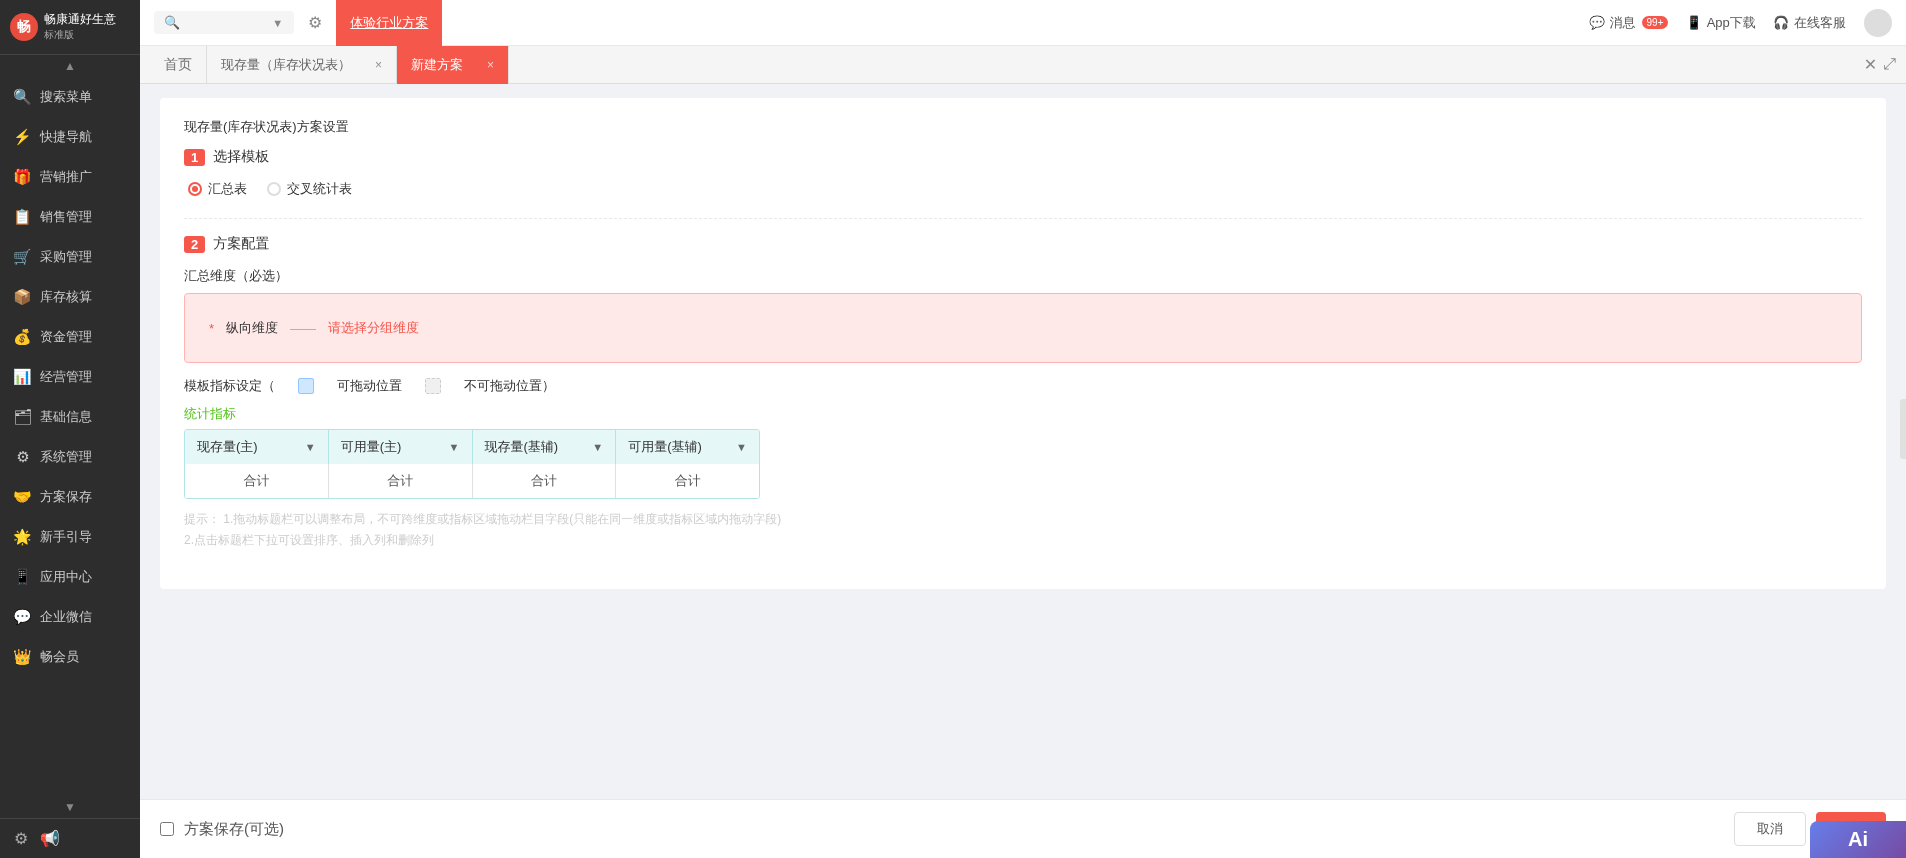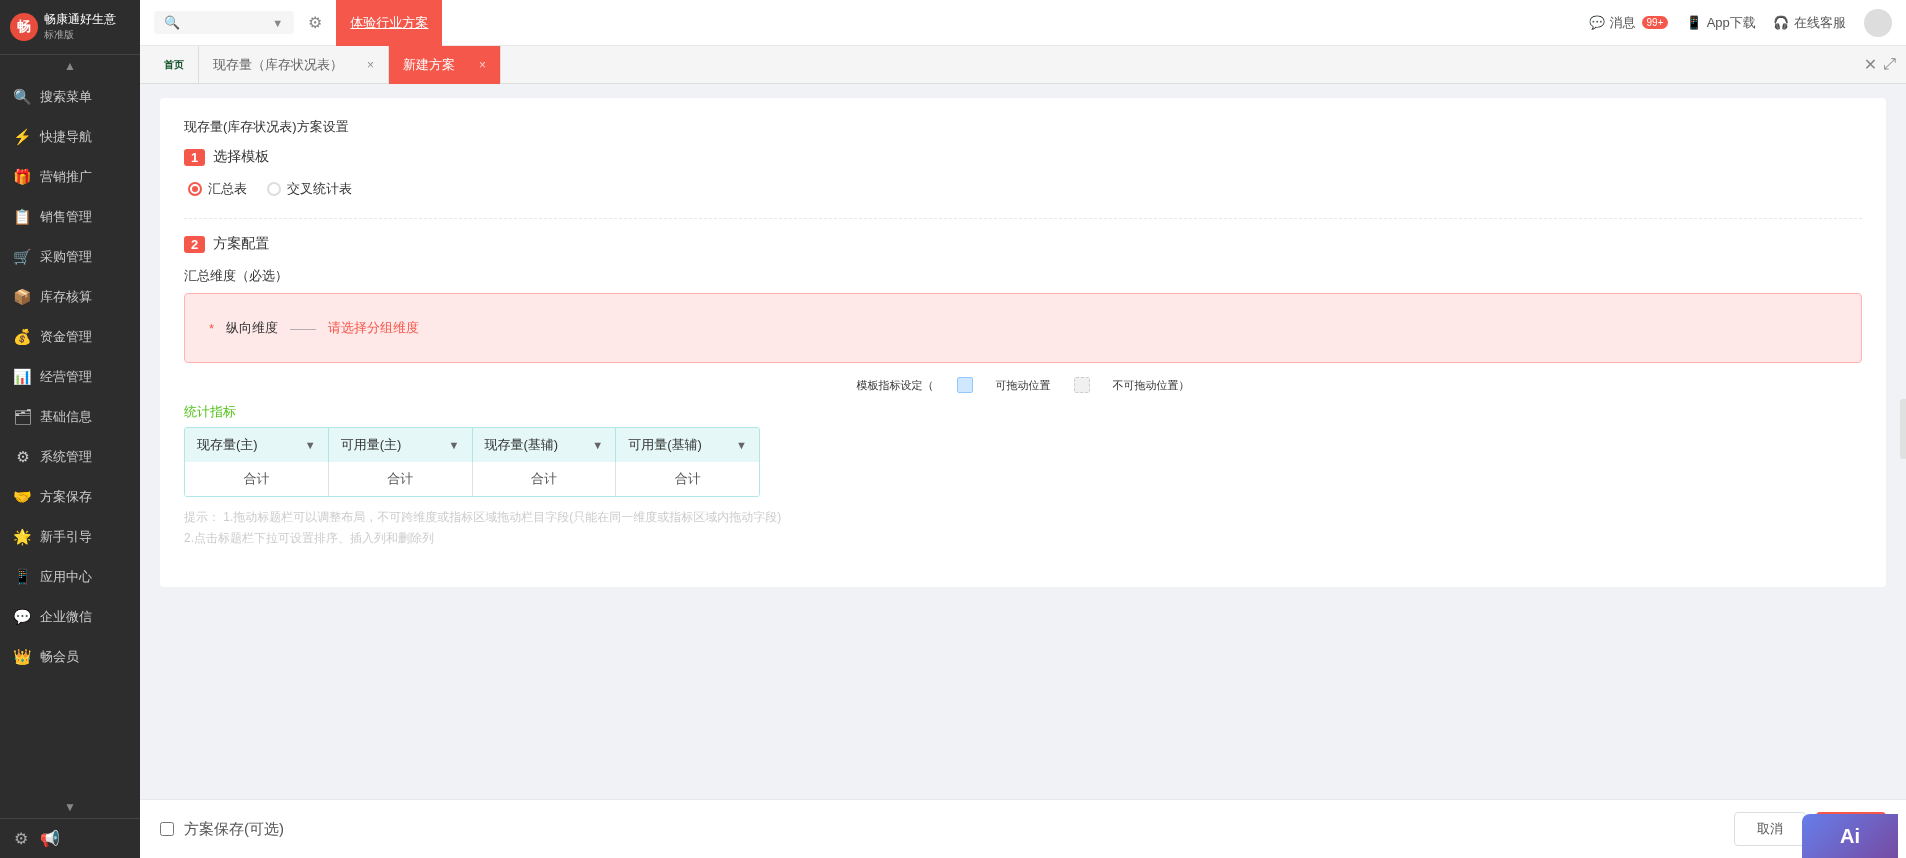--- a/index.html
+++ b/index.html
@@ -171,26 +171,26 @@
     }
     .tab.active {
       background: #f5574b;
       color: white;
     }
     .tab .close-x {
       font-size: 12px;
       opacity: 0.7;
     }
     .tab-home {
-      color: #14532d;
+      color: #737373;
       padding: 0 14px;
       border-right: 1px solid #ddd;
       cursor: pointer;
-      font-size: 10px;
-      display: flex; align-items: center; height: 38px; font-weight: bold;
+      font-size: 14px;
+      display: flex; align-items: center; height: 38px;
     }
 
     .tabbar-right {
       margin-left: auto;
       display: flex;
       gap: 6px;
       font-size: 16px;
       color: #888;
     }
     .tabbar-right span { cursor: pointer; }
@@ -317,23 +317,22 @@
     .dim-placeholder {
       color: #f5574b;
     }
 
     
     .metrics-row {
       display: flex;
       align-items: center;
       gap: 23px;
       margin-bottom: 10px;
-      font-size: 11px;
+      font-size: 13px;
       color: #333;
-      justify-content: center;
     }
     .drag-indicator {
       display: inline-flex;
       align-items: center;
       gap: 4px;
     }
     .drag-box {
       width: 16px; height: 16px;
       background: #d0e8ff;
       border: 1px solid #93c7ff;
@@ -437,24 +436,24 @@
       border: none;
       border-radius: 4px;
       padding: 7px 22px;
       font-size: 13px;
       cursor: pointer;
     }
 
     
     .ai-float {
       position: fixed;
-      right: 8px;
+      right: 0;
       bottom: 0;
       width: 96px;
-      height: 44px;
+      height: 37px;
       background: linear-gradient(135deg, #667eea, #764ba2);
       color: white;
       display: flex;
       align-items: center;
       justify-content: center;
       font-size: 20px;
       font-weight: bold;
       cursor: pointer;
       border-radius: 8px 0 0 0;
       margin-left: 44px;

